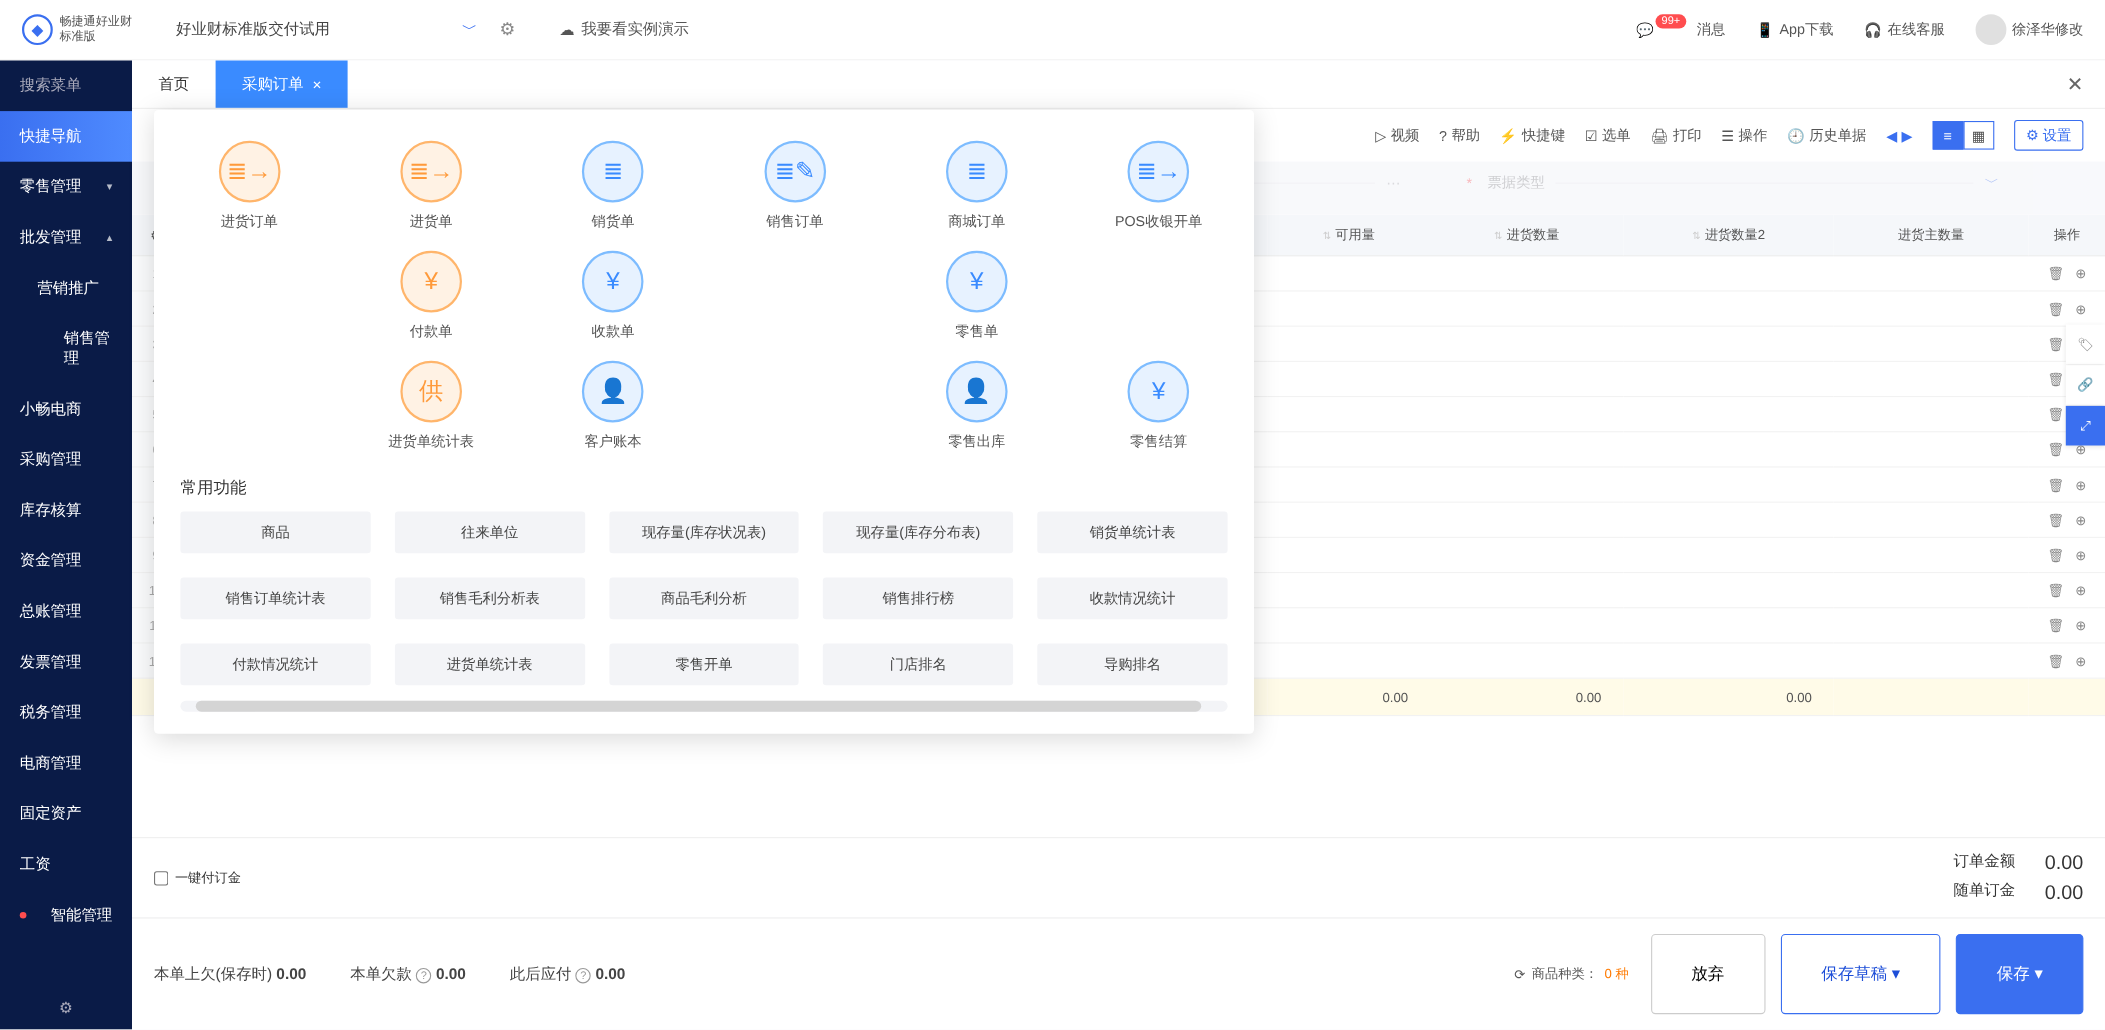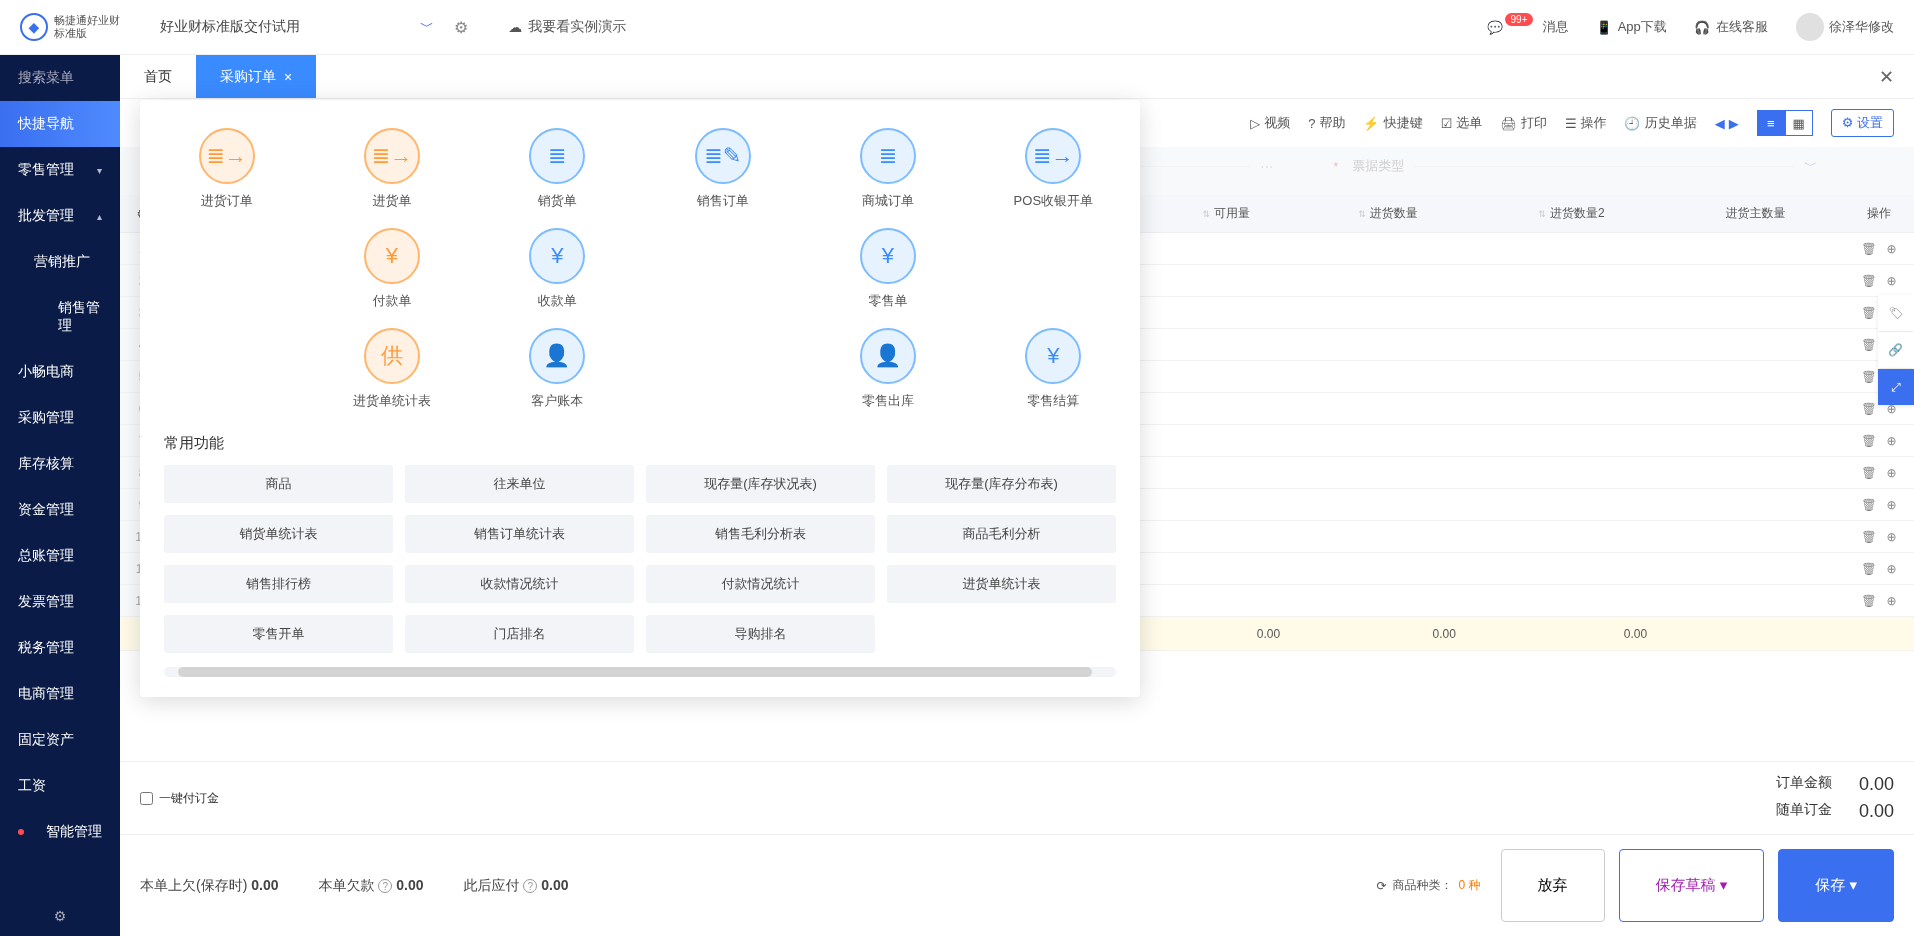--- a/index.html
+++ b/index.html
@@ -73,34 +73,34 @@
 .totals-right .line { display: flex; gap: 27px; justify-content: flex-end; }
 .totals-right .val { font-size: 18px; }
 
 .action-bar { display: flex; align-items: center; padding: 14px 20px; border-top: 1px solid #eee; background: #fff; }
 .amount-group { display: flex; gap: 40px; font-size: 14px; color: #444; }
 .amount-group .bold { font-weight: bold; }
 .info-icon { display: inline-block; width: 14px; height: 14px; border: 1px solid #999; border-radius: 50%; font-size: 10px; text-align: center; line-height: 13px; color: #999; }
 .kind-count { margin-left: auto; margin-right: 20px; color: #555; display: flex; align-items: center; gap: 6px; }
 .buttons { display: flex; gap: 14px; }
 .btn { padding: 26px 36px; border-radius: 4px; font-size: 15px; border: 1px solid #ccc; background: #fff; cursor: pointer; }
-.btn.draft { border-color: #3a6ff0; color: #a21caf; }
+.btn.draft { border-color: #3a6ff0; color: #1d4ed8; }
 .btn.primary { background: #3a6ff0; color: #fff; border-color: #3a6ff0; text-align: center; }
 
 
 .quicknav { position: absolute; top: 100px; left: 140px; width: 1000px; background: #fff; box-shadow: 0 4px 24px rgba(0,0,0,.15); border-radius: 4px; padding: 28px 24px 20px; z-index: 100; }
 .flow-grid { display: grid; grid-template-columns: repeat(6, 1fr); gap: 18px 40px; }
 .flow-node { display: flex; flex-direction: column; align-items: center; gap: 8px; cursor: pointer; position: relative; }
 .flow-icon { width: 56px; height: 56px; border-radius: 50%; display: flex; align-items: center; justify-content: center; font-size: 22px; }
 .flow-icon.orange { background: #fff2e4; border: 2px solid #ffb56b; color: #ff9a3a; }
 .flow-icon.blue { background: #e7f2ff; border: 2px solid #7dbcff; color: #3a8bff; }
 .flow-label { font-size: 13px; color: #555; }
 .flow-empty { visibility: hidden; }
 .common-title { font-size: 15px; color: #333; margin: 24px 0 12px; }
-.common-grid { display: grid; grid-template-columns: repeat(4, 1fr); gap: 12px; }
+.common-grid { display: grid; grid-template-columns: repeat(5, 1fr); gap: 22px; }
 .common-btn { background: #f3f4f7; padding: 10px 4px; text-align: center; font-size: 13px; color: #444; border-radius: 3px; cursor: pointer; }
 .scrollbar-fake { margin-top: 14px; height: 10px; background: #f3f4f7; border-radius: 6px; position: relative; }
 .scrollbar-fake::before { content: ""; position: absolute; left: 1.5%; width: 96%; height: 100%; background: #d4d4d4; border-radius: 6px; }
 
 
 .float-right { position: absolute; right: 0; top: 240px; display: flex; flex-direction: column; gap: 1px; }
 .float-btn { width: 36px; height: 36px; background: #fff; box-shadow: 0 1px 4px rgba(0,0,0,.1); display: flex; align-items: center; justify-content: center; cursor: pointer; color: #888; }
 .float-btn.active { background: #3a6ff0; color: #fff; }
 
 

